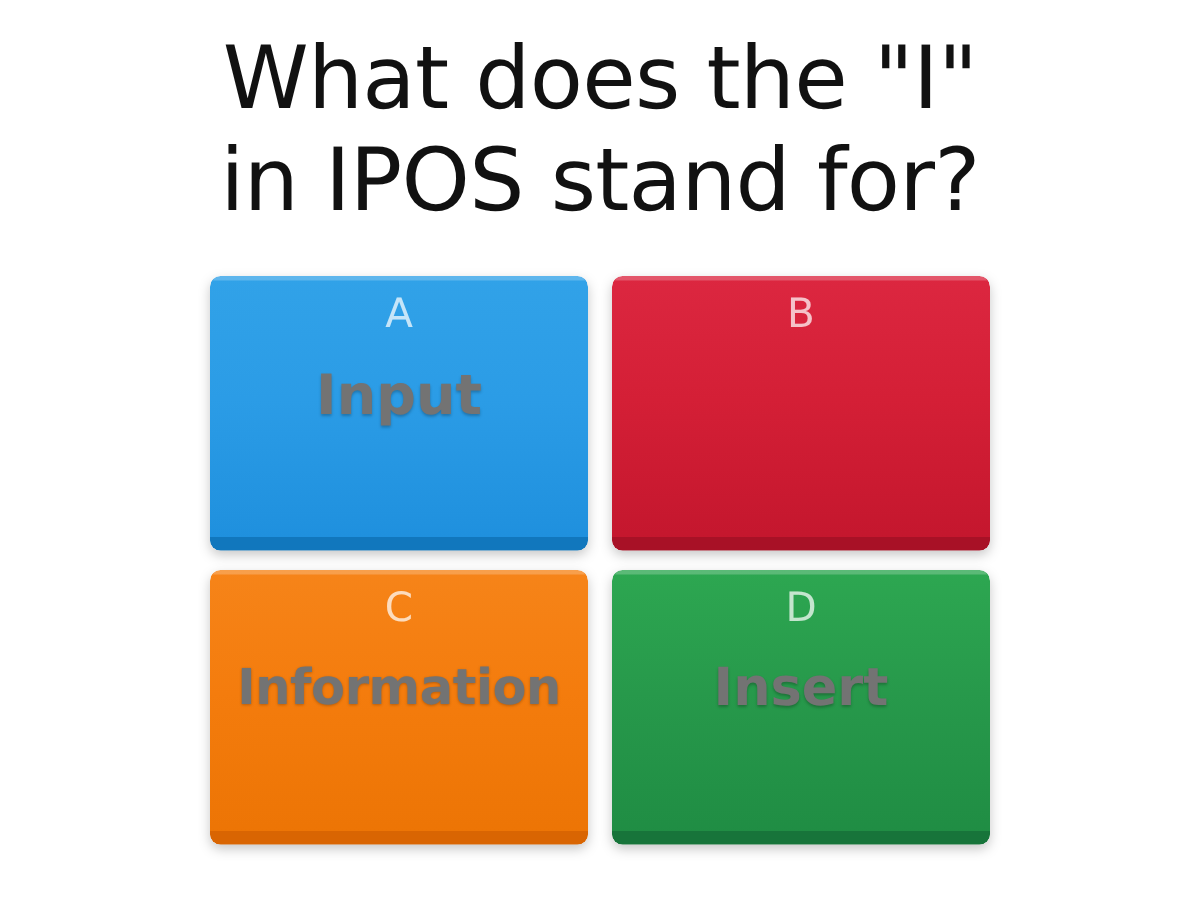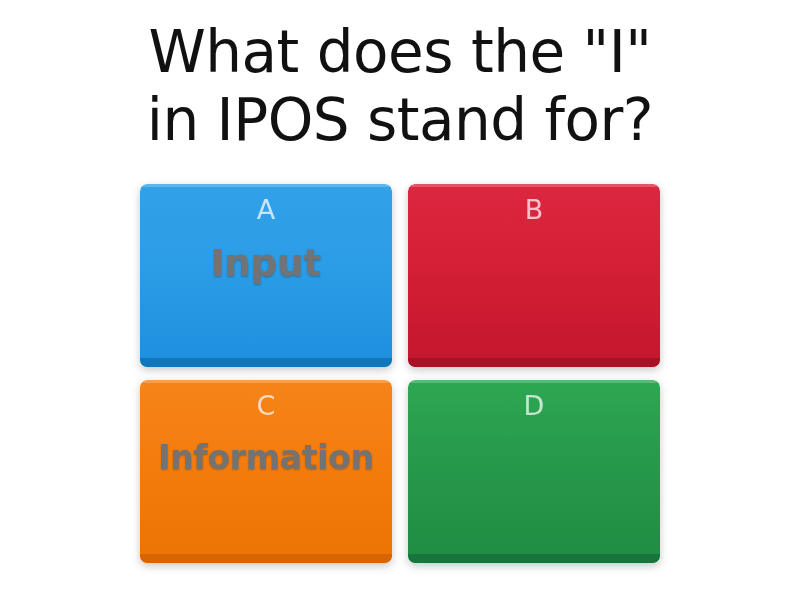--- a/index.html
+++ b/index.html
@@ -174,16 +174,17 @@
       <div class="card-top-glow"></div>
       <div class="card-letter">C</div>
       <div class="card-answer len-long">Information</div>
     </div>
 
     <div class="answer-card theme-green">
       <div class="card-face"></div>
       <div class="card-lip"></div>
       <div class="card-top-glow"></div>
       <div class="card-letter">D</div>
+      <div class="card-answer len-mid">Insert</div>
     </div>
 
   </div>
 </div>
 
 </body></html>

